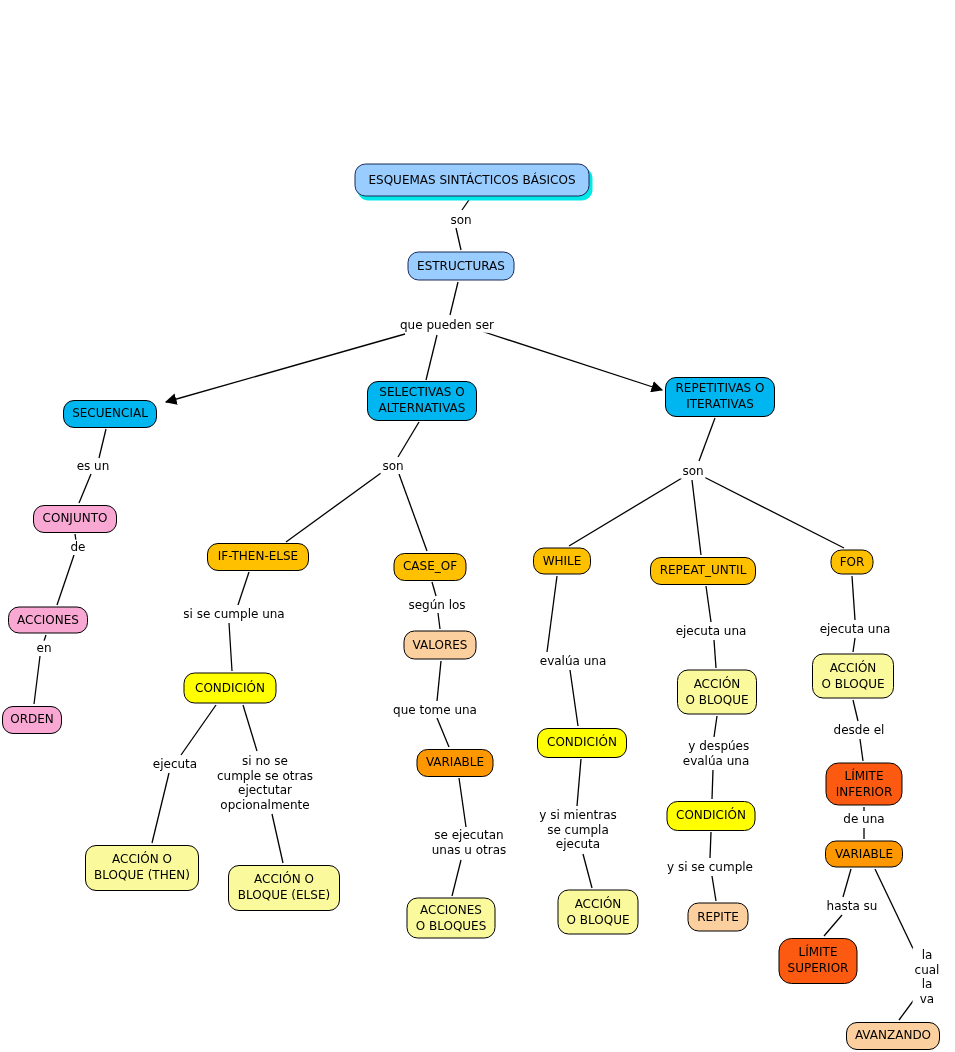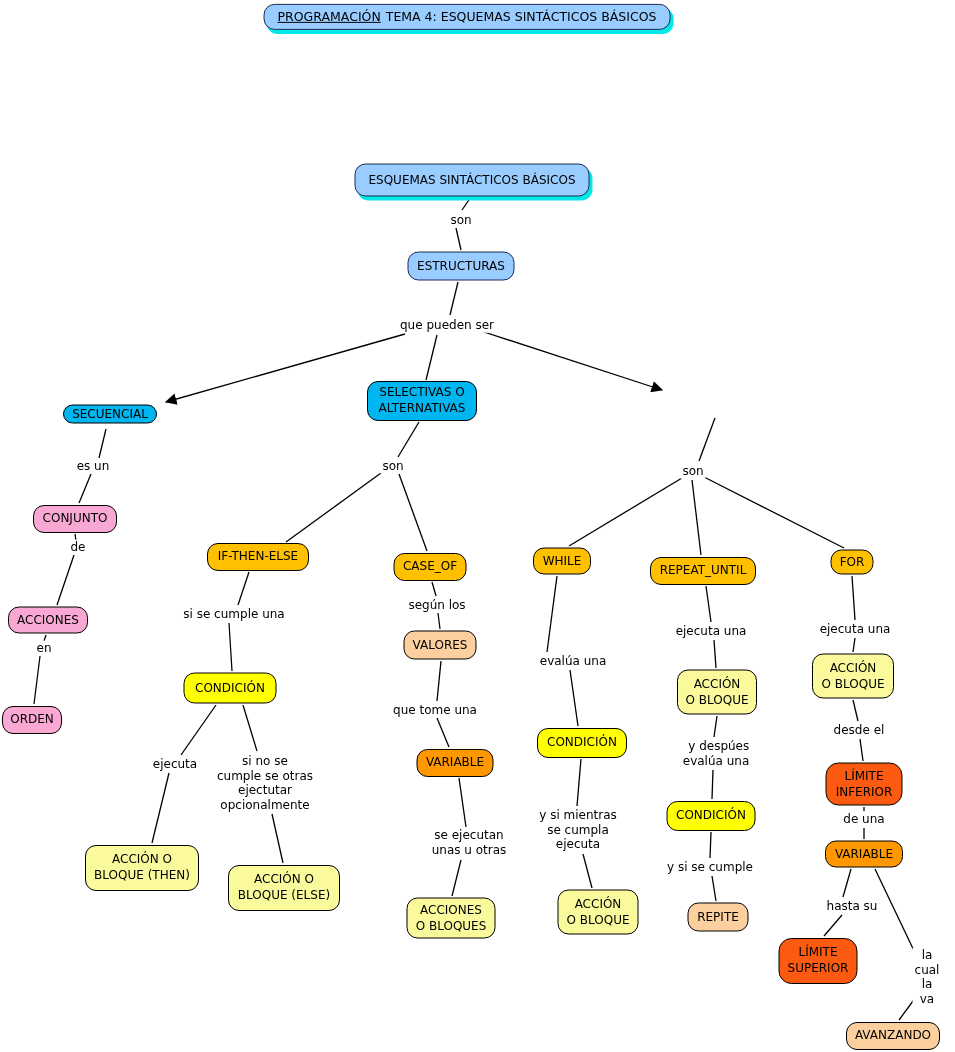--- a/index.html
+++ b/index.html
@@ -100,29 +100,27 @@
         <line x1="860" y1="739" x2="863" y2="761" stroke="#000000" stroke-width="1.3"></line>
         <line x1="864" y1="807" x2="864" y2="811" stroke="#000000" stroke-width="1.3"></line>
         <line x1="864" y1="828" x2="864" y2="839" stroke="#000000" stroke-width="1.3"></line>
         <line x1="851" y1="869" x2="843" y2="897" stroke="#000000" stroke-width="1.3"></line>
         <line x1="842" y1="915" x2="824" y2="936" stroke="#000000" stroke-width="1.3"></line>
         <line x1="875" y1="869" x2="917" y2="957" stroke="#000000" stroke-width="1.3"></line>
         <line x1="916" y1="997" x2="899" y2="1020" stroke="#000000" stroke-width="1.3"></line>
       </g>
   </svg>
 
-  <div id="map-title" class="node blue glow">
-    <span class="u">PROGRAMACIÓN</span>
-      <span class="rest">TEMA 4: ESQUEMAS SINTÁCTICOS BÁSICOS</span>
-  </div>
 <div class="node blue glow" style="left: 472px; top: 180px; width: 235px; height: 33px;">ESQUEMAS SINTÁCTICOS BÁSICOS</div>
     <div class="node blue" style="left: 461px; top: 266px; width: 107px; height: 29px;">ESTRUCTURAS</div>
-    <div class="node cyan" style="left: 110px; top: 414px; width: 94px; height: 19px;">SECUENCIAL</div>
+    <div class="node cyan" style="left: 110px; top: 414px; width: 94px; height: 28px;">SECUENCIAL</div>
     <div class="node cyan" style="left: 422px; top: 401px; width: 110px; height: 40px;">SELECTIVAS O
 ALTERNATIVAS</div>
+    <div class="node cyan" style="left: 720px; top: 397px; width: 110px; height: 40px;">REPETITIVAS O
+ITERATIVAS</div>
     <div class="node green" style="left: 75px; top: 519px; width: 84px; height: 28px;">CONJUNTO</div>
     <div class="node green" style="left: 48px; top: 620px; width: 80px; height: 27px;">ACCIONES</div>
     <div class="node green" style="left: 32px; top: 720px; width: 60px; height: 28px;">ORDEN</div>
     <div class="node amber" style="left: 258px; top: 557px; width: 102px; height: 28px;">IF-THEN-ELSE</div>
     <div class="node yellow" style="left: 230px; top: 688px; width: 93px; height: 31px;">CONDICIÓN</div>
     <div class="node paleyellow" style="left: 142px; top: 868px; width: 114px; height: 46px;">ACCIÓN O
 BLOQUE (THEN)</div>
     <div class="node paleyellow" style="left: 284px; top: 888px; width: 112px; height: 46px;">ACCIÓN O
 BLOQUE (ELSE)</div>
     <div class="node amber" style="left: 430px; top: 567px; width: 73px; height: 28px; text-align: center;">CASE_OF</div>

